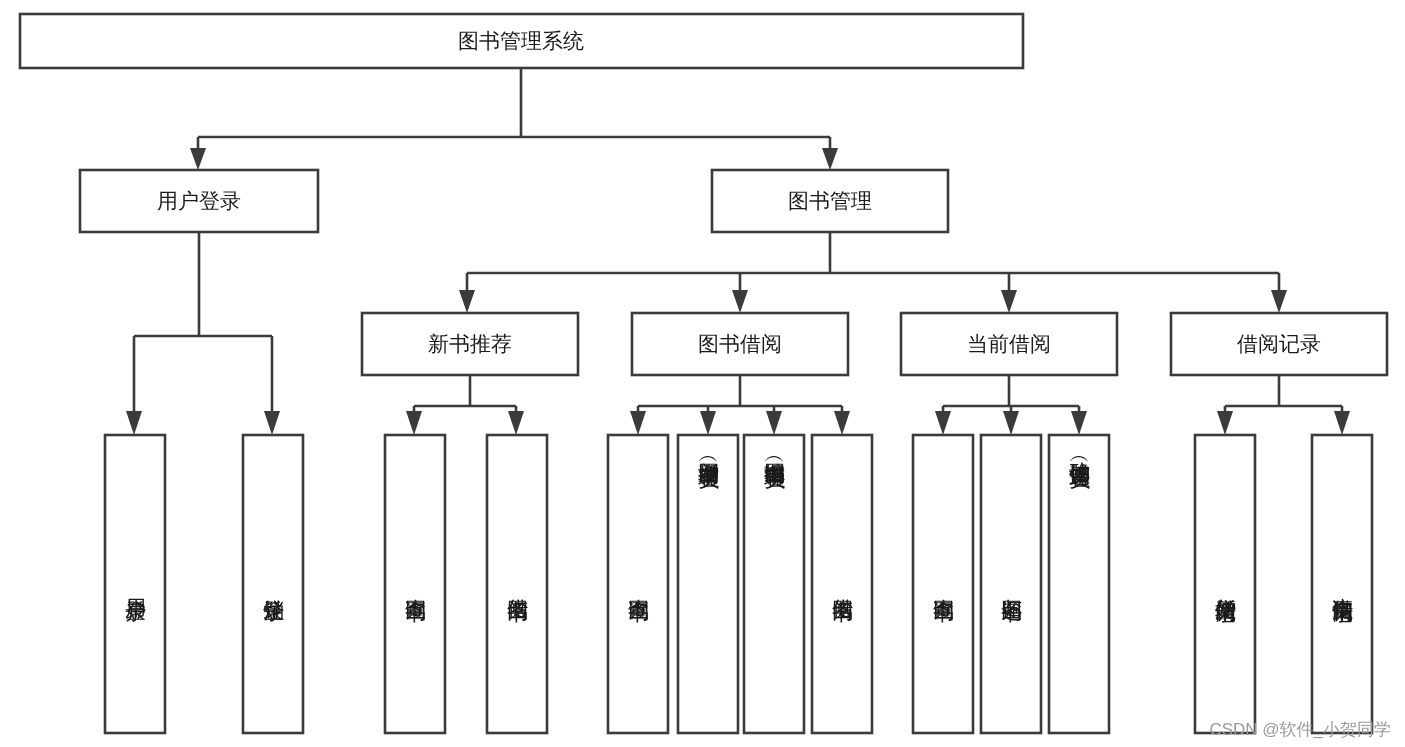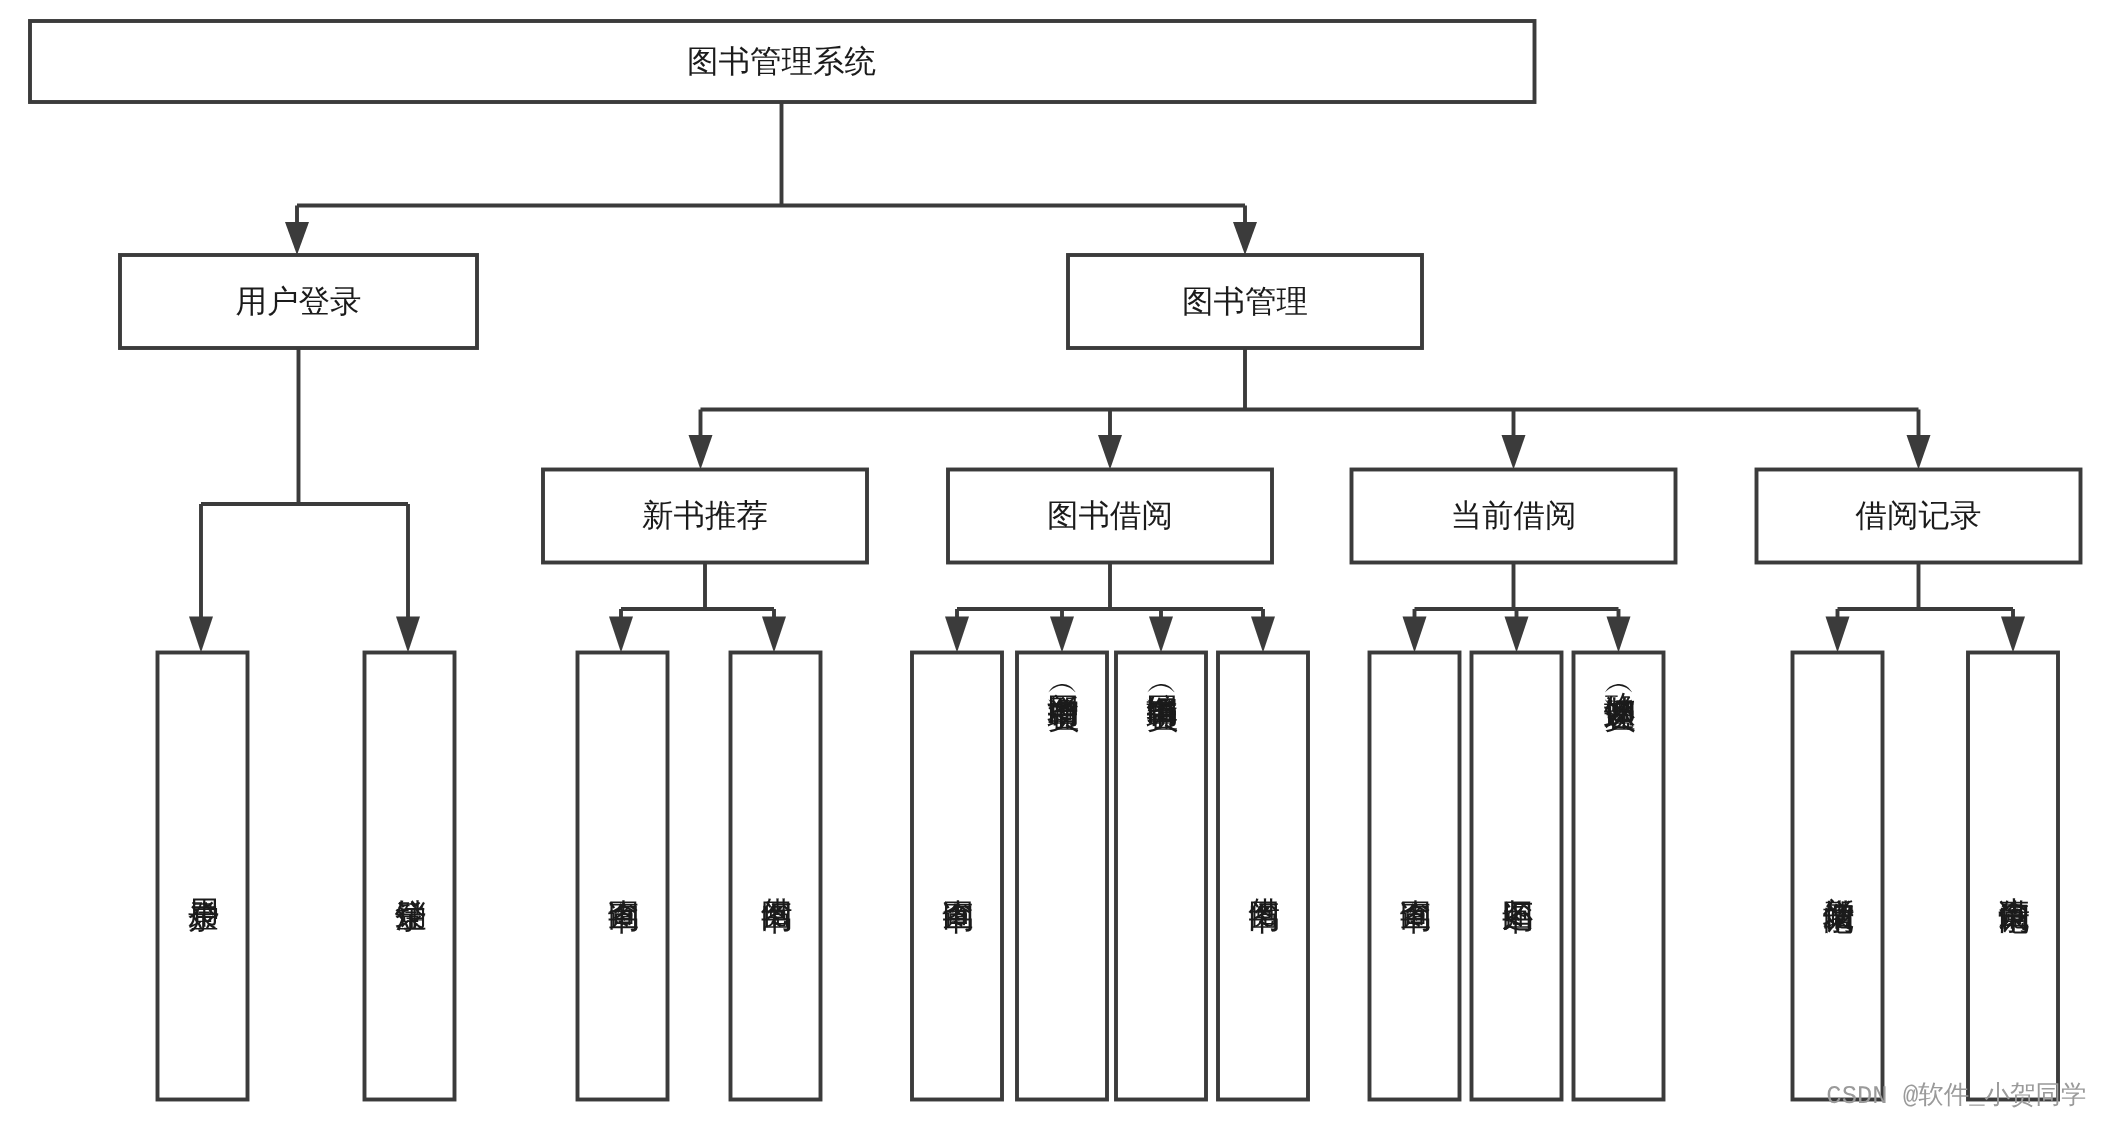--- a/index.html
+++ b/index.html
@@ -59,21 +59,21 @@
     color: #1b1b1b;
     line-height: 1.12;
     writing-mode: vertical-rl;
     text-orientation: upright;
     letter-spacing: 1px;
     white-space: nowrap;
     pointer-events: none;
   }
   .watermark {
     position: absolute;
-    font-family: Liberation Mono, monospace;
+    font-family: Liberation Sans, sans-serif;
     font-size: 17px;
     color: #9a9a9a;
     white-space: nowrap;
     right: 14px;
     bottom: 6px;
   }
 </style>
 </head>
 <body>
 

